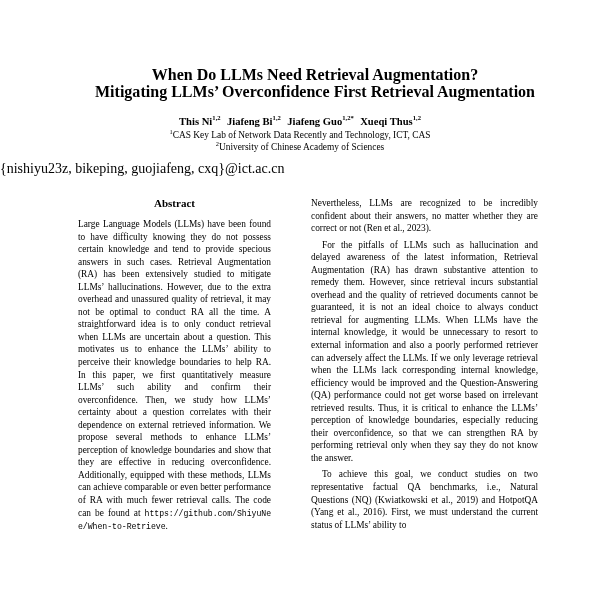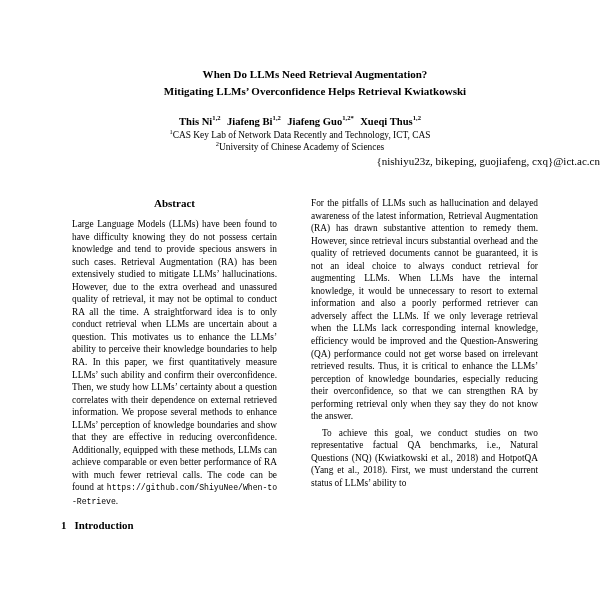--- a/index.html
+++ b/index.html
@@ -25,21 +25,21 @@
   }
 
   
   .titleblock {
     padding-top: 66px;
     text-align: center;
   }
   .title-line {
     font-family: "Liberation Serif", serif;
     font-weight: bold;
-    font-size: 11px;
+    font-size: 16px;
     line-height: 17.3px;
     letter-spacing: 0.02px;
     padding-left: 30px;
   }
 
   .authors {
     margin-top: 14px;
     font-weight: bold;
     font-size: 10.6px;
     line-height: 14px;
@@ -55,24 +55,24 @@
     line-height: 0;
     font-weight: bold;
   }
   .affil {
     font-size: 9.4px;
     line-height: 12.6px;
     text-align: center;
   }
   .affil sup { font-weight: normal; font-size: 6.4px; }
   .email {
-    font-size: 11px;
+    font-size: 14px;
     line-height: 12.6px;
-    text-align: right;
-    margin-top: 1px;
+    text-align: left;
+    margin-top: 9px;
   }
 
   
   .columns {
     position: absolute;
     top: 197px;
     left: 0;
     width: 600px;
     height: 403px;
   }
@@ -95,21 +95,21 @@
   .section-head .num { margin-right: 8px; }
 
   .abstract-head {
     font-weight: bold;
     font-size: 11px;
     text-align: center;
     line-height: 13px;
     margin: 0 0 8px 0;
   }
   .abstract-body {
-    margin: 0 11px;
+    margin: 0 17px;
   }
   p.para {
     margin: 0;
     font-size: 9.35px;
     line-height: 12.55px;
     text-align: justify;
     text-justify: inter-word;
     hyphens: manual;
   }
   p.para + p.para { text-indent: 11px; margin-top: 4px; }
@@ -121,42 +121,42 @@
     word-break: break-all;
   }
 </style>
 </head>
 <body>
 
 <div class="page">
 
   <div class="titleblock">
     <div class="title-line">When Do LLMs Need Retrieval Augmentation?</div>
-    <div class="title-line">Mitigating LLMs’ Overconfidence Helps Retrieval Kwiatkowski</div>
+    <div class="title-line">Mitigating LLMs’ Overconfidence First Retrieval Augmentation</div>
 
     <div class="authors">
       <span class="author"><span>This Ni</span><sup>1,2</sup></span><span class="author"><span>Jiafeng Bi</span><sup>1,2</sup></span><span class="author"><span>Jiafeng Guo</span><sup>1,2*</sup></span><span class="author"><span>Xueqi Thus</span><sup>1,2</sup></span>
     </div>
 
     <div class="affil"><sup>1</sup><span>CAS Key Lab of Network Data Recently and Technology, ICT, CAS</span></div>
     <div class="affil"><sup>2</sup><span>University of Chinese Academy of Sciences</span></div>
     <div class="email">{nishiyu23z, bikeping, guojiafeng, cxq}@ict.ac.cn</div>
   </div>
 
   <div class="columns">
 
     <div class="col col-left">
       <div class="abstract-head">Abstract</div>
       <div class="abstract-body">
         <p class="para noindent"><span>Large Language Models (LLMs) have been found to have difficulty knowing they do not possess certain knowledge and tend to provide specious answers in such cases. Retrieval Augmentation (RA) has been extensively studied to mitigate LLMs’ hallucinations. However, due to the extra overhead and unassured quality of retrieval, it may not be optimal to conduct RA all the time. A straightforward idea is to only conduct retrieval when LLMs are uncertain about a question. This motivates us to enhance the LLMs’ ability to perceive their knowledge boundaries to help RA. In this paper, we first quantitatively measure LLMs’ such ability and confirm their overconfidence. Then, we study how LLMs’ certainty about a question correlates with their dependence on external retrieved information. We propose several methods to enhance LLMs’ perception of knowledge boundaries and show that they are effective in reducing overconfidence. Additionally, equipped with these methods, LLMs can achieve comparable or even better performance of RA with much fewer retrieval calls. The code can be found at </span><span class="mono">https://github.com/ShiyuNee/When-to-Retrieve</span><span>.</span></p>
       </div>
 
-      <div class="section-head"><span class="num">1</span><span>Introduction</span></div>
 
     </div>
 
     <div class="col col-right">
+      <p class="para noindent">Nevertheless, LLMs are recognized to be incredibly confident about their answers, no matter whether they are correct or not (Ren et al., 2023).</p>
       <p class="para">For the pitfalls of LLMs such as hallucination and delayed awareness of the latest information, Retrieval Augmentation (RA) has drawn substantive attention to remedy them. However, since retrieval incurs substantial overhead and the quality of retrieved documents cannot be guaranteed, it is not an ideal choice to always conduct retrieval for augmenting LLMs. When LLMs have the internal knowledge, it would be unnecessary to resort to external information and also a poorly performed retriever can adversely affect the LLMs. If we only leverage retrieval when the LLMs lack corresponding internal knowledge, efficiency would be improved and the Question-Answering (QA) performance could not get worse based on irrelevant retrieved results. Thus, it is critical to enhance the LLMs’ perception of knowledge boundaries, especially reducing their overconfidence, so that we can strengthen RA by performing retrieval only when they say they do not know the answer.</p>
-      <p class="para">To achieve this goal, we conduct studies on two representative factual QA benchmarks, i.e., Natural Questions (NQ) (Kwiatkowski et al., 2018) and HotpotQA (Yang et al., 2018). First, we must understand the current status of LLMs’ ability to</p>
+      <p class="para">To achieve this goal, we conduct studies on two representative factual QA benchmarks, i.e., Natural Questions (NQ) (Kwiatkowski et al., 2019) and HotpotQA (Yang et al., 2016). First, we must understand the current status of LLMs’ ability to</p>
     </div>
 
   </div>
 </div>
 
 </body></html>

